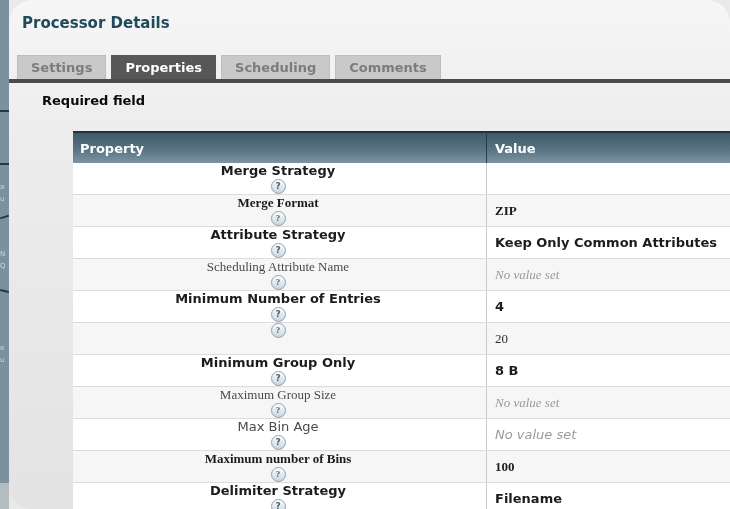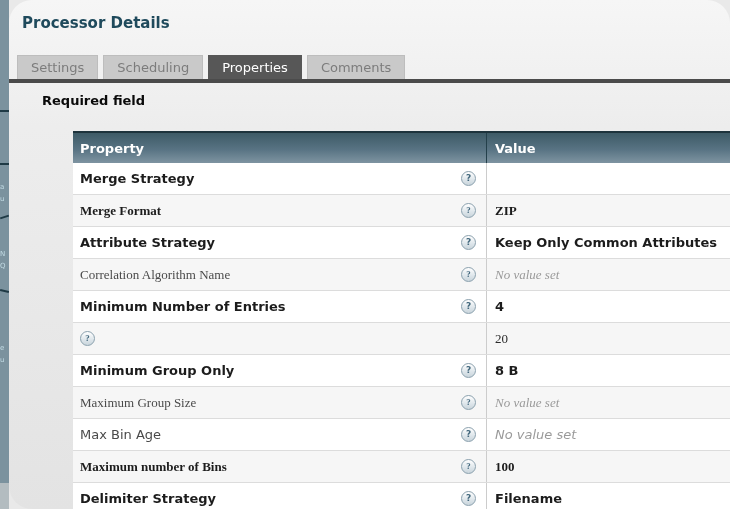--- a/index.html
+++ b/index.html
@@ -37,21 +37,21 @@
   
   #tabs {
     position: absolute; left: 8px; top: 55px; height: 24px;
     display: flex; align-items: flex-end;
   }
   .tab {
     height: 24px; line-height: 24px;
     padding: 0 13px; margin-right: 5px;
     background: #c9c9c9;
     border: 1px solid #bdbdbd; border-bottom: none;
-    font-size: 13px; font-weight: normal; color: #7c7c7c;
+    font-size: 13px; font-weight: bold; color: #7c7c7c;
     cursor: default; box-sizing: border-box;
   }
   .tab.active {
     background: #575757; border-color: #575757; color: #ffffff;
   }
   #tab-underline {
     position: absolute; left: 0; top: 79px; width: 721px; height: 4px;
     background: #4b4b4b;
   }
 
@@ -84,21 +84,21 @@
   .row {
     display: flex; height: 32px; box-sizing: border-box;
     border-bottom: 1px solid #dcdcdc; background: #ffffff;
     align-items: stretch;
   }
   .row.even { background: #f6f6f6; font-family: Liberation Serif, serif; }
   .col-prop {
     width: 414px; box-sizing: border-box;
     padding-left: 7px; padding-right: 10px;
     border-right: 1px solid #cccccc;
-    display: flex; align-items: center; justify-content: space-between;
+    display: flex; align-items: center; justify-content: space-between; flex-direction: column;
   }
   .prop-name { font-size: 13px; color: #4a4a4a; }
   .prop-name.required { font-weight: bold; color: #1c1c1c; }
   .help-icon {
     width: 13px; height: 13px; border-radius: 50%;
     border: 1px solid #8ba1ae;
     background: linear-gradient(180deg, #ffffff 0%, #dde5ea 60%, #c9d5dc 100%);
     color: #44697e; font-size: 9px; font-weight: bold;
     line-height: 13px; text-align: center; flex: none;
   }
@@ -125,22 +125,22 @@
   <div class="frag" style="top:344px;">e</div>
   <div class="frag" style="top:356px;">u</div>
   <div class="foot"></div>
 </div>
 
 <div id="dialog">
   <div id="dialog-title">Processor Details</div>
 
   <div id="tabs">
       <div class="tab">Settings</div>
+      <div class="tab active">Properties</div>
       <div class="tab">Scheduling</div>
-      <div class="tab active">Properties</div>
       <div class="tab">Comments</div>
     </div>
   <div id="tab-underline"></div>
 
   <div id="required-field-label">Required field</div>
 
   <div id="prop-table">
     <div id="prop-table-header">
       <div class="hcol-prop">Property</div>
       <div class="hcol-value">Value</div>
@@ -165,21 +165,21 @@
           <div class="col-prop">
             <span class="prop-name required">Attribute Strategy</span>
             <span class="help-icon">?</span>
           </div>
           <div class="col-value">
             <span class="val bold">Keep Only Common Attributes</span>
           </div>
         </div>
         <div class="row even">
           <div class="col-prop">
-            <span class="prop-name">Correlation Algorithm Name</span>
+            <span class="prop-name">Scheduling Attribute Name</span>
             <span class="help-icon">?</span>
           </div>
           <div class="col-value">
             <span class="val novalue">No value set</span>
           </div>
         </div>
         <div class="row">
           <div class="col-prop">
             <span class="prop-name required">Minimum Number of Entries</span>
             <span class="help-icon">?</span>

